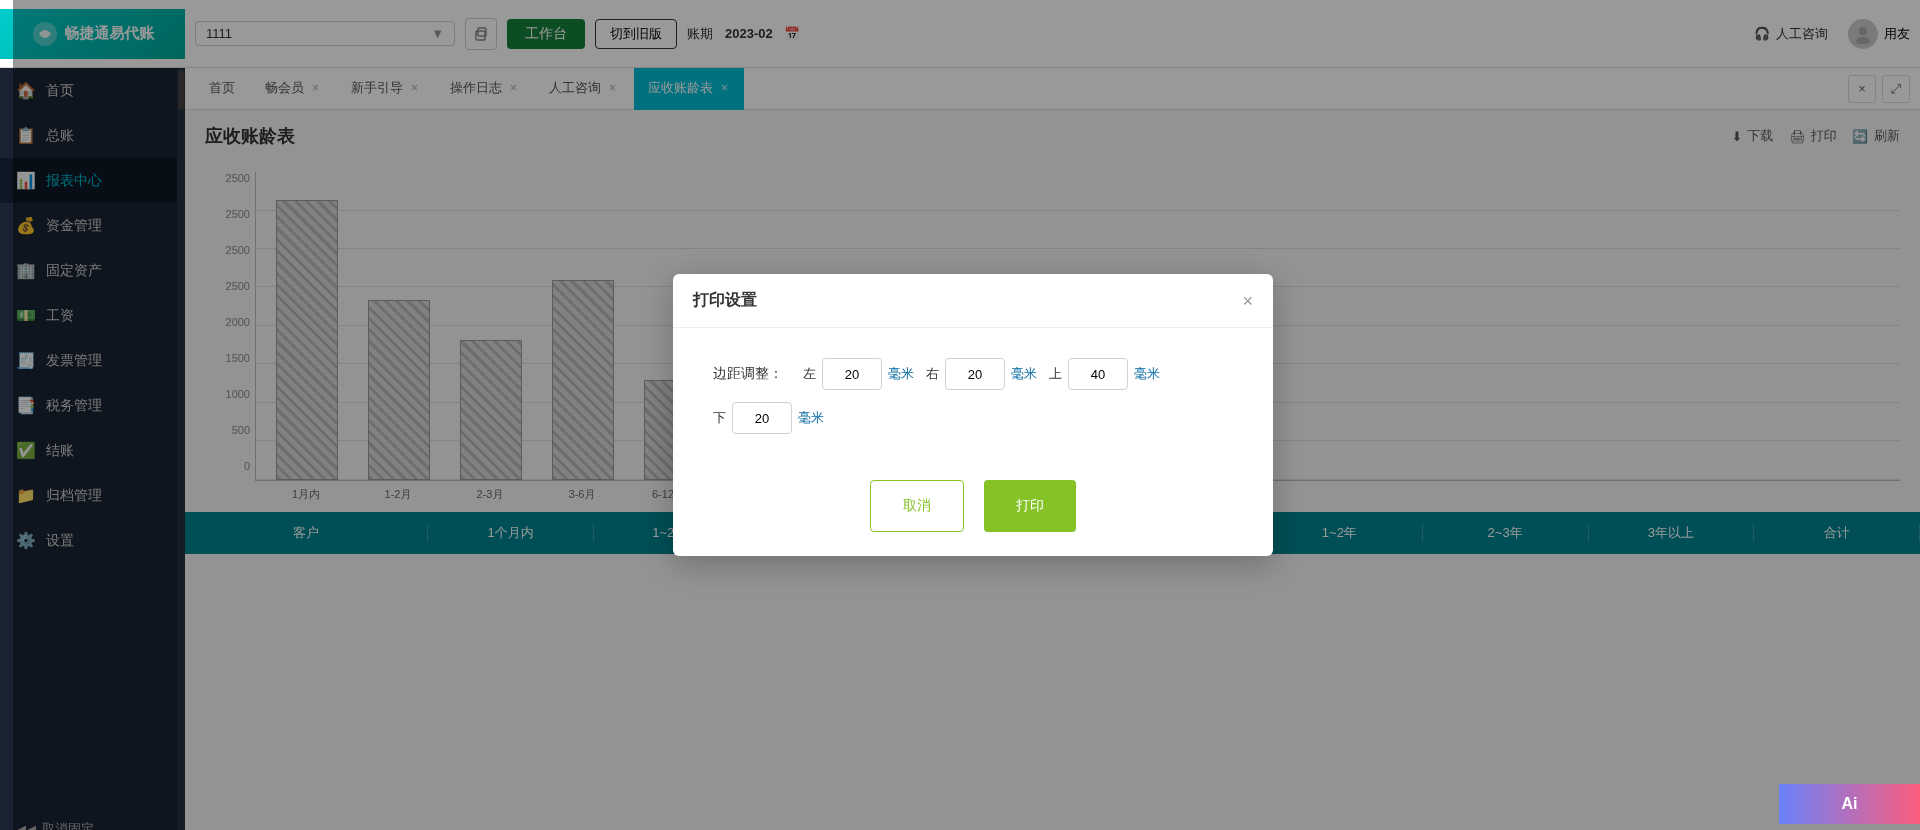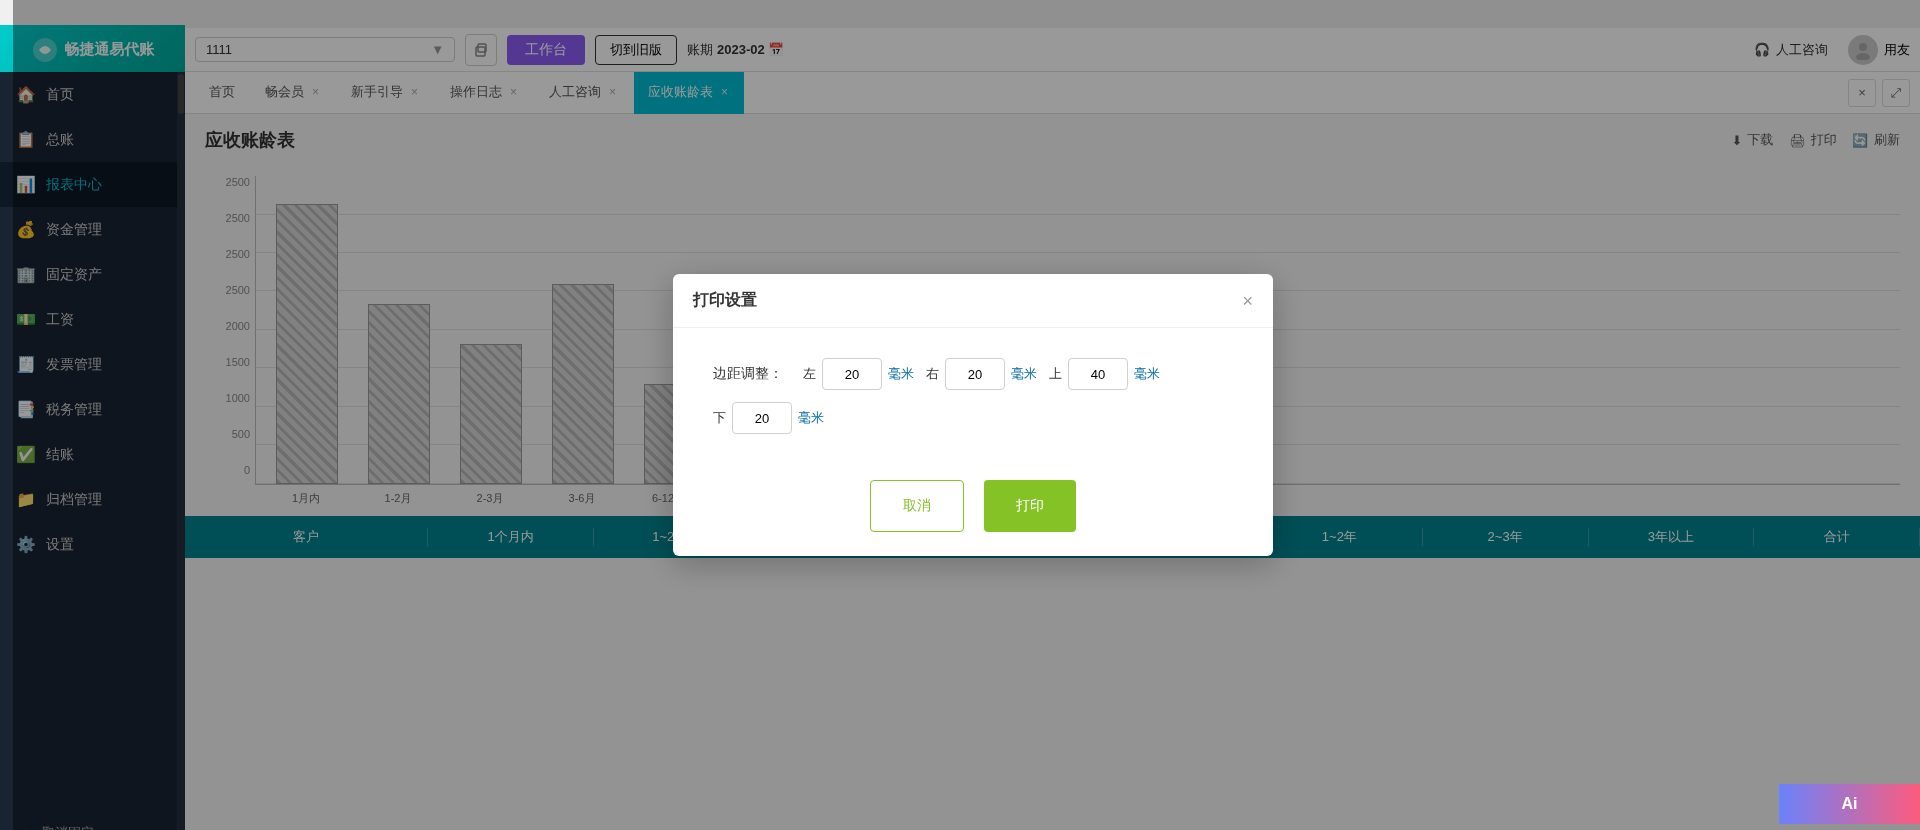--- a/index.html
+++ b/index.html
@@ -2,26 +2,25 @@
 <html><head>
   <meta charset="utf-8">
   <style>
     * { box-sizing: border-box; margin: 0; padding: 0; }
     body { font-family: 'Microsoft YaHei', Arial, sans-serif; font-size: 13px; background: #f0f0f0; width: 1920px; height: 830px; overflow: hidden; }
 
     
     .header {
       display: flex;
       align-items: center;
-      height: 44px;
+      height: 68px;
       background: #fff;
       border-bottom: 1px solid #e0e0e0;
       padding: 16px 10px;
       gap: 10px;
-      margin-top: 28px;
     }
     .logo {
       width: 185px;
       height: 50px;
       background: linear-gradient(135deg, #0cc, #0a9);
       display: flex;
       align-items: center;
       justify-content: center;
       color: #fff;
       font-size: 15px;
@@ -53,40 +52,40 @@
       border: 1px solid #d0d0d0;
       border-radius: 4px;
       background: #fff;
       display: flex;
       align-items: center;
       justify-content: center;
       cursor: pointer;
       color: #666;
     }
     .workbench-btn {
-      background: #8b5cf6;
+      background: #15803d;
       color: #fff;
       border: none;
       border-radius: 4px;
       padding: 6px 18px;
       cursor: pointer;
       font-size: 14px;
     }
     .switch-old-btn {
       border: 1px solid #333;
       background: #fff;
       border-radius: 4px;
       padding: 5px 14px;
       cursor: pointer;
       font-size: 13px;
     }
     .period-info {
       display: flex;
       align-items: center;
-      gap: 4px;
+      gap: 12px;
       color: #333;
       text-align: right;
     }
     .period-label { font-size: 13px; }
     .period-value { font-weight: bold; color: #333; }
     .calendar-icon { color: #666; }
     .header-right {
       margin-left: auto;
       display: flex;
       align-items: center;

